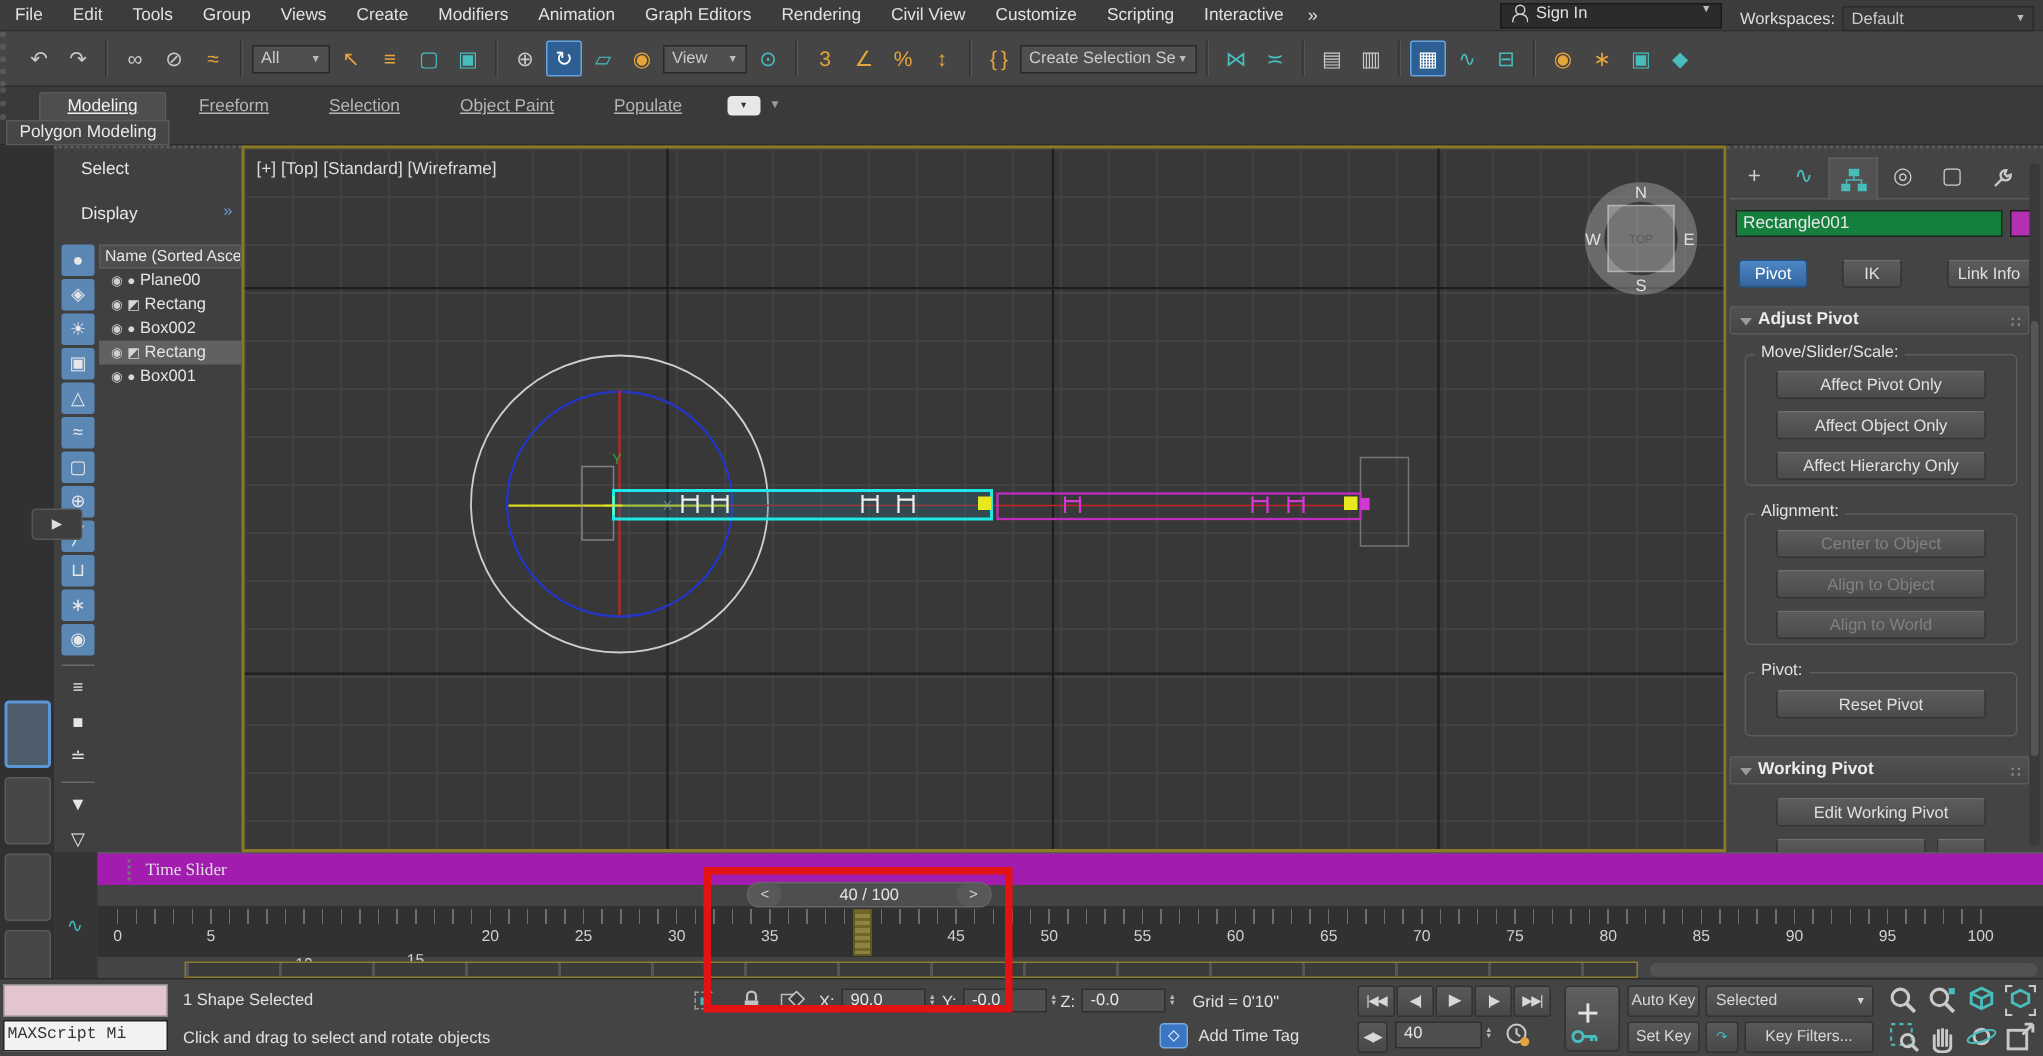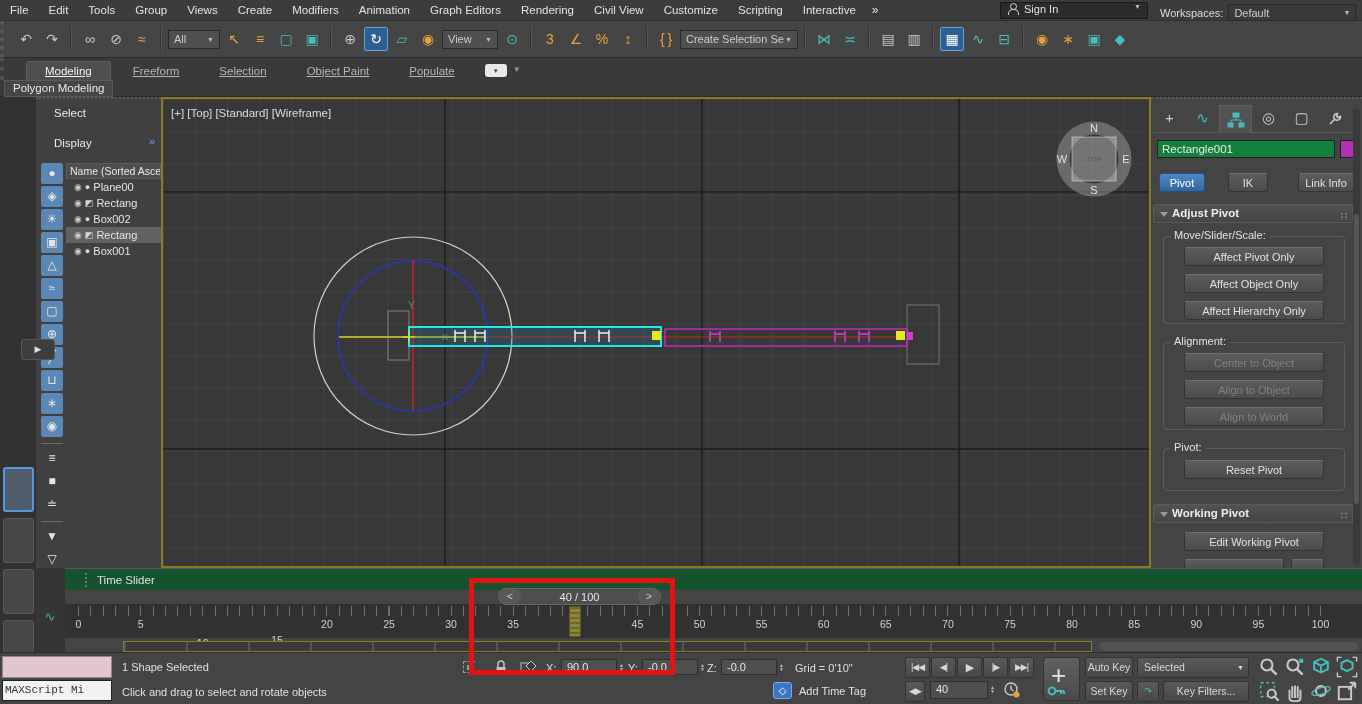--- a/index.html
+++ b/index.html
@@ -110,22 +110,22 @@
                 border-left:4px solid transparent; border-right:4px solid transparent;
                 border-top:5px solid #9a9a9a; }
   .roll-grip { position:absolute; right:5px; top:2px; color:#8a8a8a; font-size:10px; }
   .grp { position:absolute; left:12px; width:182px; border:1px solid #5c5c5c; border-radius:4px; }
   .grp-label { position:absolute; top:-8px; left:6px; background:#444; padding:0 4px; color:#e2e2e2; }
   #cp-scroll { position:absolute; right:2px; top:10px; width:7px; height:455px; background:#3a3a3a; border-radius:3px; }
   #cp-thumb { position:absolute; left:1px; top:105px; width:5px; height:290px; background:#565656; border-radius:3px; }
 
   
   #ts-gap { left:36px; top:568px; width:29px; height:84px; background:#353535; }
-  #ts-band { left:65px; top:568px; width:1297px; height:22px; background:#14532d;
-             border-top:1px solid #5a5a5a; display:flex; align-items:center; }
+  #ts-band { left:65px; top:568px; width:1297px; height:22px; background:#a21caf;
+             border-top:1px solid #5a5a5a; display:flex; align-items:center;font-family:Liberation Serif, serif; }
   #ts-grip { width:4px; height:14px; border-left:2px dotted #777; margin:0 8px 0 20px; }
   #ts-title { font-size:11.5px; color:#e0e0e0; }
   #mini-curve-btn { left:38px; top:606px; width:24px; height:22px; color:#3fb5b5; font-size:13px;
                     text-align:center; line-height:22px; }
   #ts-pill { left:498px; top:588px; width:163px; height:17px; background:#4e4e4e;
              border:1px solid #666; border-radius:8px; display:flex; align-items:center; z-index:6; }
   .pill-btn { width:22px; height:15px; background:#585858; border-radius:7px; color:#ccc;
               font-size:10px; text-align:center; line-height:15px; }
   #pill-readout { flex:1; text-align:center; font-size:11px; color:#e4e4e4; }
   #ruler { left:65px; top:604px; width:1297px; height:34px; background:#313131; }

